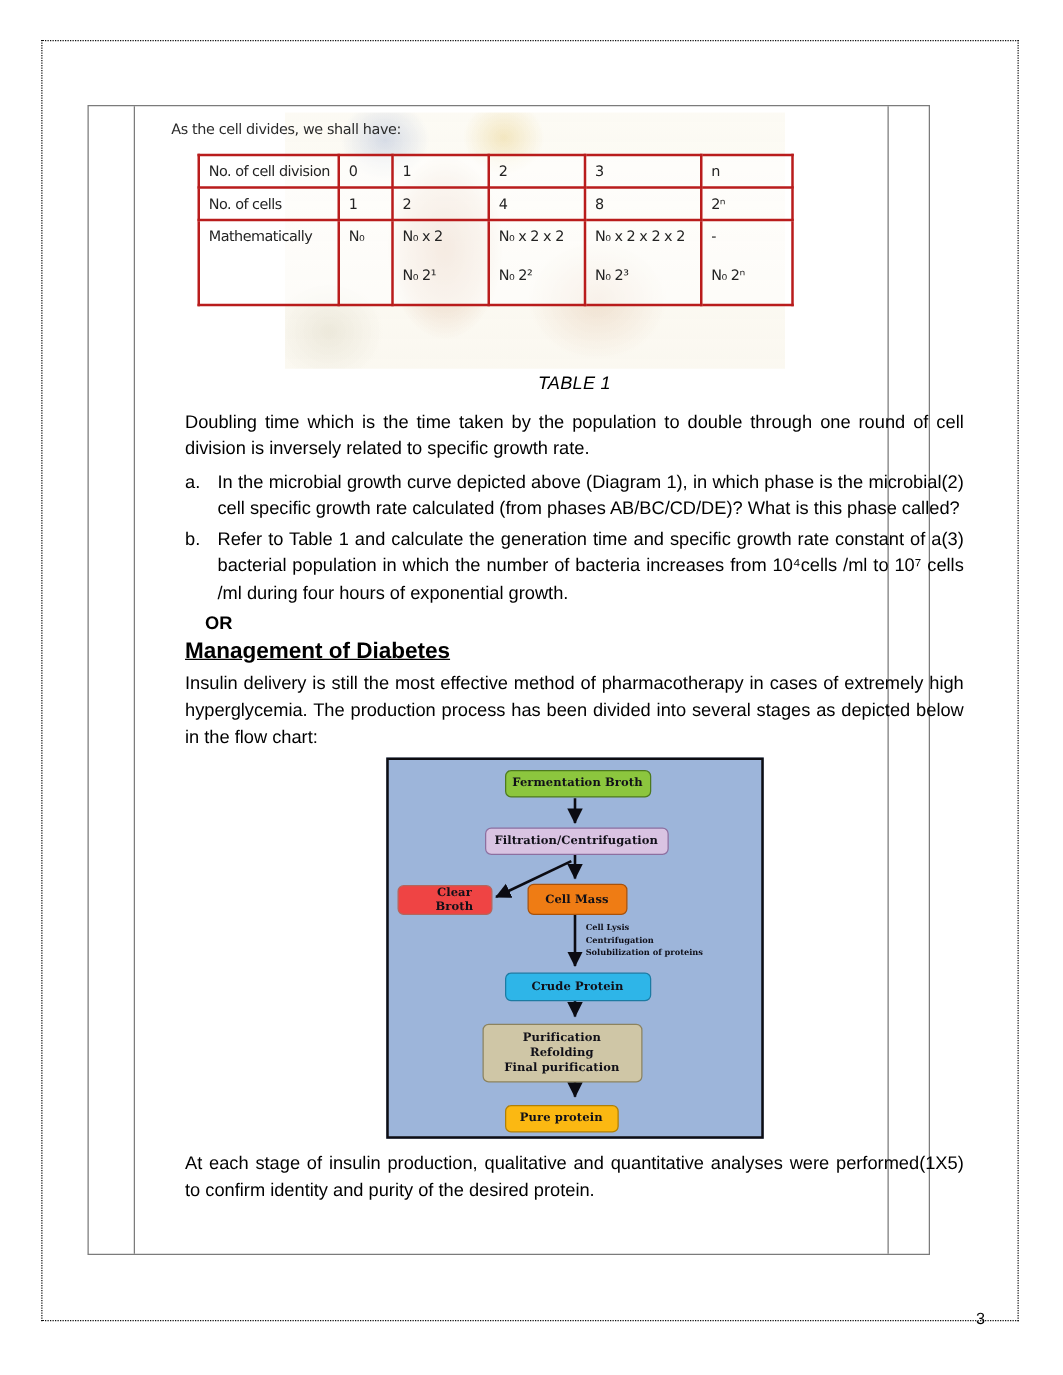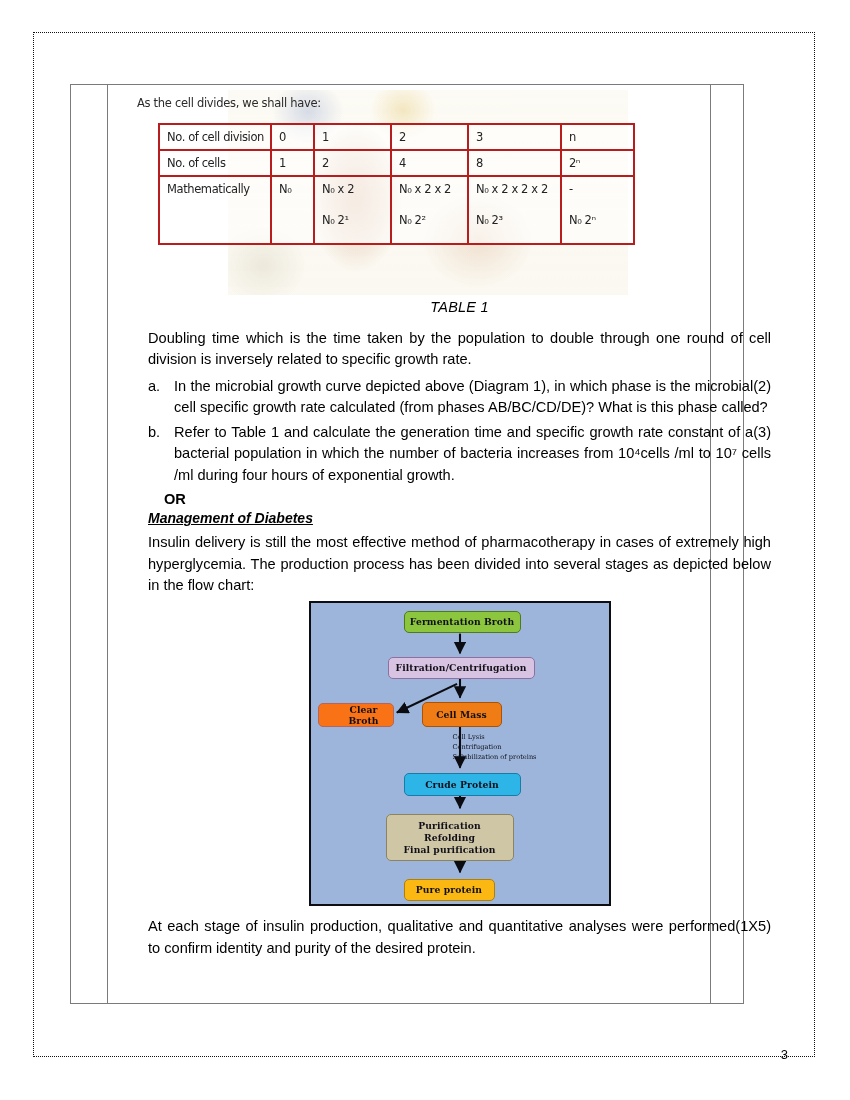--- a/index.html
+++ b/index.html
@@ -160,23 +160,22 @@
   }
   .marks { float: right; }
 
   .or-label {
     font-weight: bold;
     font-size: 14.6px;
     margin: 5px 0 3px 16px;
   }
   .subhead {
     font-weight: bold;
-    font-style: italic;
     text-decoration: underline;
-    font-size: 14px;
+    font-size: 18px;
     margin: 0 0 6px 0;
   }
 
   
   .flow-wrap {
     position: relative;
     width: 302px;
     height: 305px;
     margin: 2px auto 0 auto;
     background: #9db5da;
@@ -195,21 +194,21 @@
     display: flex;
     flex-direction: column;
     align-items: center;
     justify-content: center;
     text-align: center;
     line-height: 1.28;
     letter-spacing: 0.1px;
   }
   .fbox.green   { background: #8cc63e; border-color: #4d7a1e; }
   .fbox.purple  { background: #d9c3e2; border-color: #8d6fa0; }
-  .fbox.pink    { background: #f97316; border-color: #b5655c; padding-left: 16px; }
+  .fbox.pink    { background: #ef4444; border-color: #b5655c; padding-left: 16px; }
   .fbox.orange  { background: #ef7c14; border-color: #a8520a; }
   .fbox.blue    { background: #2eb5e8; border-color: #1c7ba3; }
   .fbox.khaki   { background: #cfc6a6; border-color: #8c835f; }
   .fbox.yellow  { background: #fbb812; border-color: #b07f06; }
 
   .f-ferm   { left: 93px;  top: 8px;   width: 117px; height: 22px; }
   .f-filt   { left: 77px;  top: 54px;  width: 147px; height: 22px; }
   .f-clear  { left: 7px;   top: 100px; width: 76px;  height: 24px; }
   .f-cell   { left: 111px; top: 99px;  width: 80px;  height: 25px; }
   .f-crude  { left: 93px;  top: 170px; width: 117px; height: 23px; }
@@ -218,24 +217,24 @@
 
   .arrow-svg {
     position: absolute;
     left: 0; top: 0;
     width: 100%;
     height: 100%;
     pointer-events: none;
   }
   .lysis-note {
     position: absolute;
-    left: 142px;
+    left: 158px;
     top: 129px;
     font-family: "DejaVu Serif", serif;
-    font-weight: normal;
+    font-weight: bold;
     font-size: 6.6px;
     line-height: 1.52;
     color: #0f0f18;
     white-space: nowrap;
   }
 
   .page-number {
     position: absolute;
     right: 62px;
     bottom: 38px;

